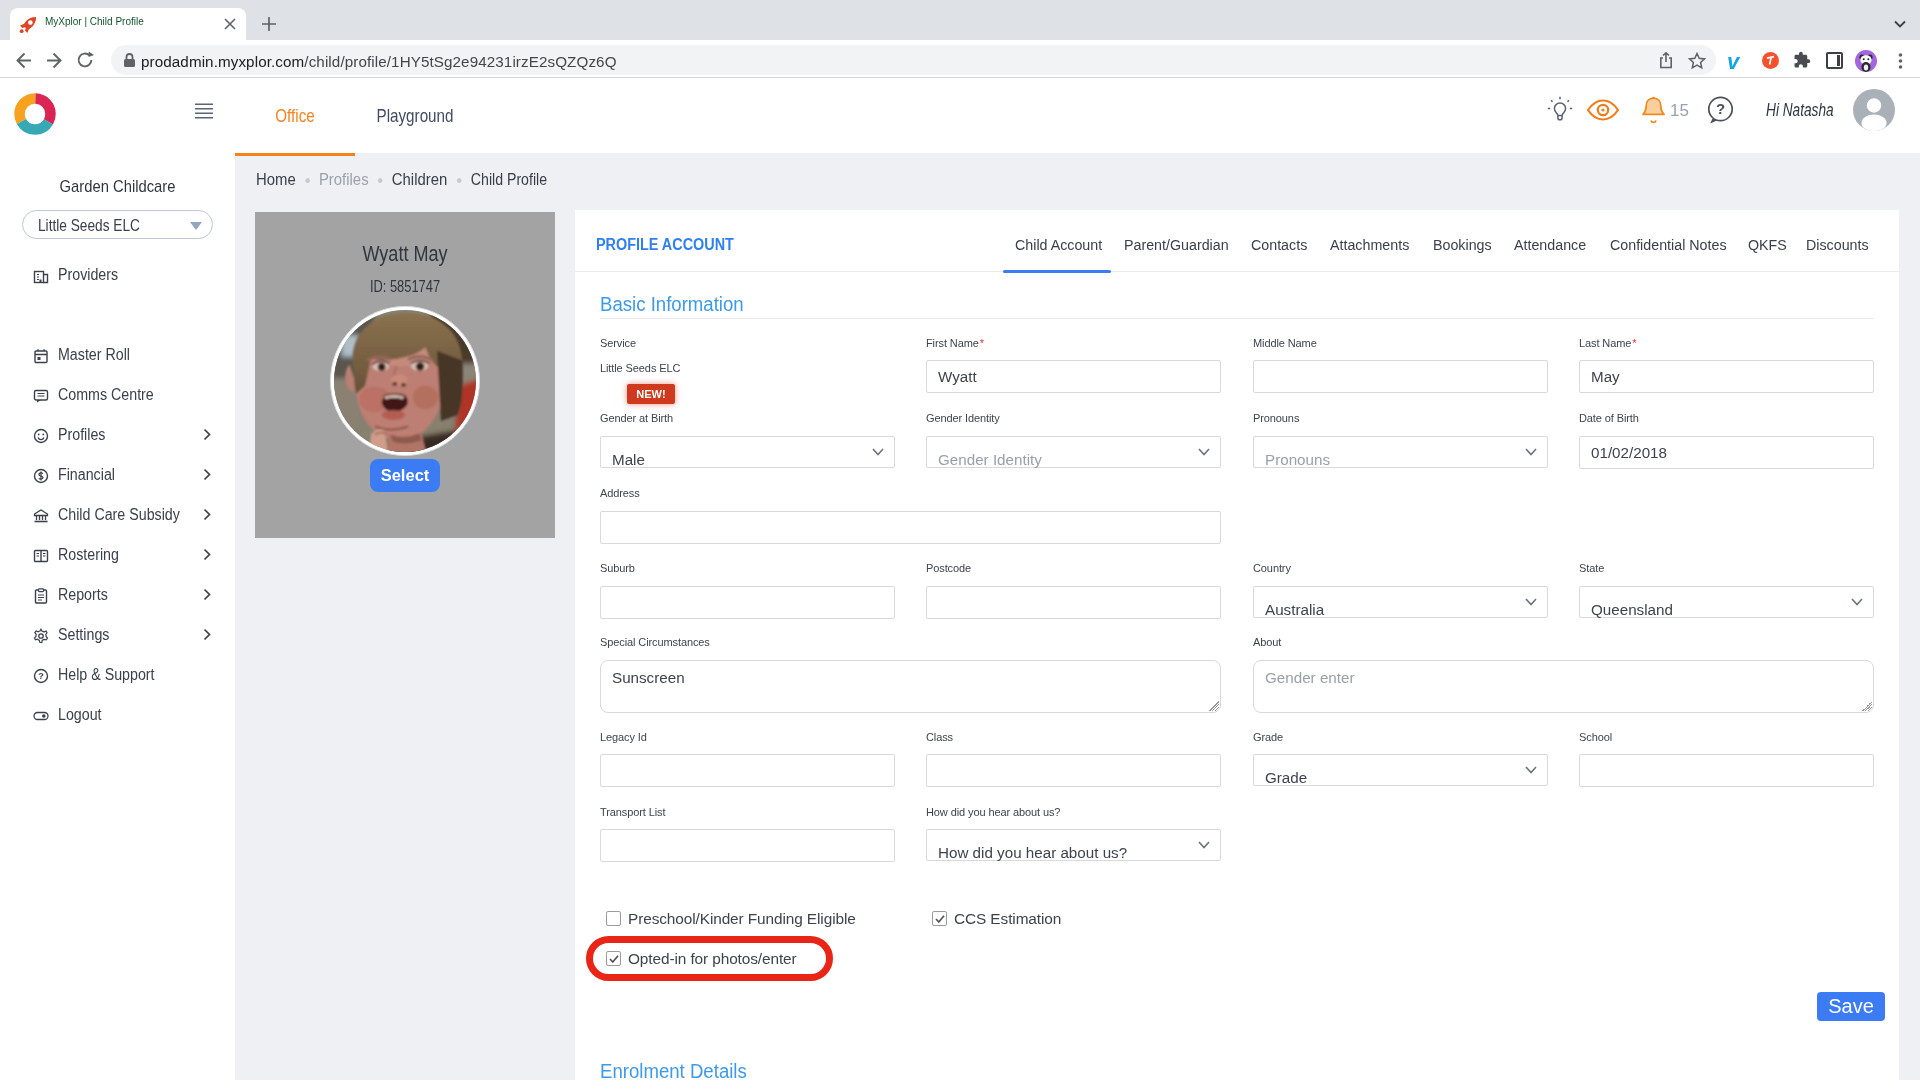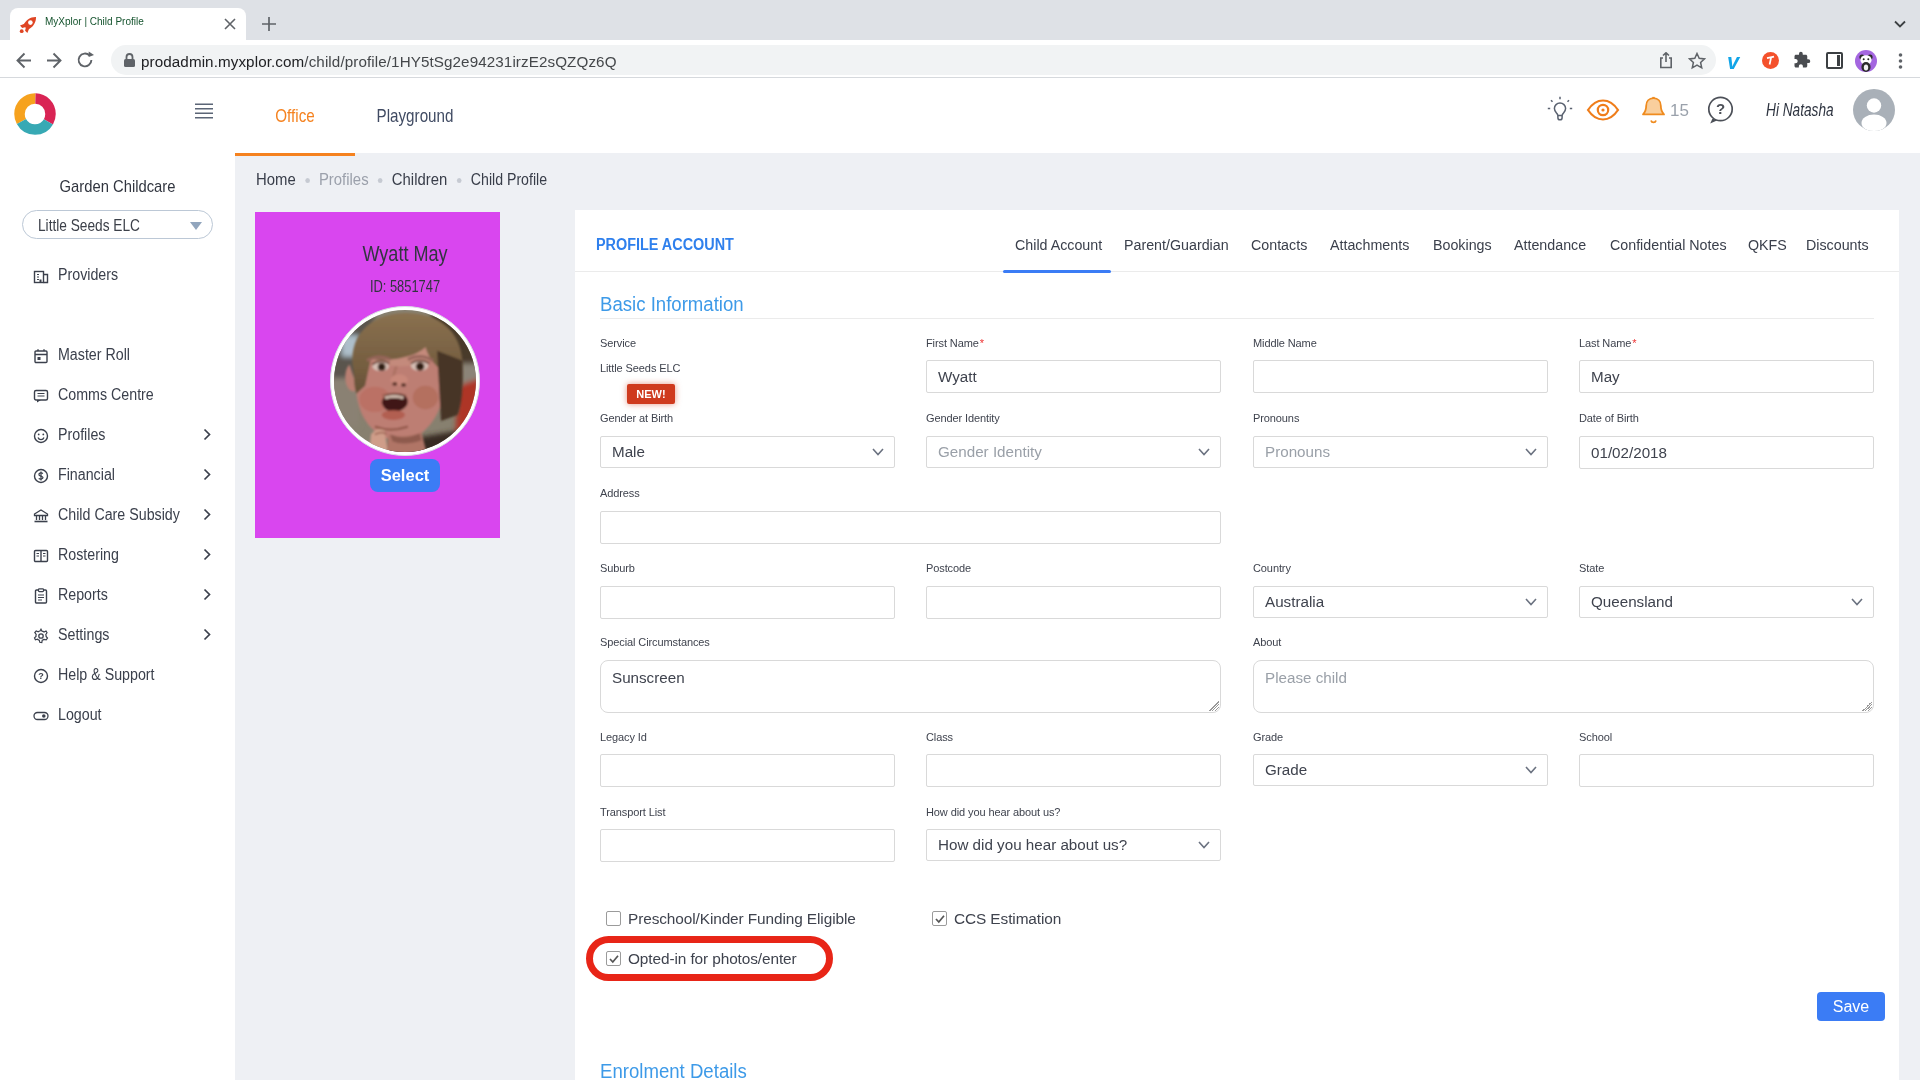--- a/index.html
+++ b/index.html
@@ -29,52 +29,52 @@
 #orgpill .caret{position:absolute;right:10px;top:11px;width:0;height:0;border-left:6.5px solid transparent;border-right:6.5px solid transparent;border-top:8px solid #91a5bd}
 .mitem{position:absolute;left:0;width:235px;height:40px}
 .mitem .ic{position:absolute;left:33px;top:12px}
 .mitem .tx{position:absolute;left:58px;top:10px;font-size:16px;color:#3b404c;transform:scaleX(.89);transform-origin:0 50%}
 .mitem .ch{position:absolute;left:203px;top:12px}
 
 #crumbs{position:absolute;left:256px;top:171px;font-size:16px;color:#383d49;transform:scaleX(.93);transform-origin:0 50%;white-space:nowrap}
 #crumbs .sep{display:inline-block;width:5px;height:5px;border-radius:50%;background:#c6cad2;margin:3px 10px;vertical-align:middle}
 #crumbs .dim{color:#9ba0ab}
 
-#pcard{position:absolute;left:255px;top:212px;width:245px;height:326px;background:#d946ef}
+#pcard{position:absolute;left:255px;top:212px;width:300px;height:326px;background:#a3a3a3}
 #pname{position:absolute;left:0;top:29px;width:300px;text-align:center;font-size:22px;color:#31353f;transform:scaleX(.82)}
 #pid{position:absolute;left:0;top:65px;width:300px;text-align:center;font-size:16.5px;color:#31353f;transform:scaleX(.78)}
 #photoring{position:absolute;left:75px;top:94px;width:150px;height:150px;border-radius:50%;border:1px solid #d9dee4;background:#fff}
 #photo{position:absolute;left:3px;top:3px;width:142px;height:142px;border-radius:50%;overflow:hidden}
 #selbtn{position:absolute;left:115px;top:247px;width:70px;height:33px;background:#3b7cf5;border-radius:8px;color:#fff;font-size:16.5px;font-weight:bold;text-align:center;line-height:33px}
 
 #mcard{position:absolute;left:575px;top:210px;width:1324px;height:870px;background:#fff}
 #ptitle{position:absolute;left:21px;top:26px;font-size:16px;font-weight:bold;color:#2f80ed;transform:scaleX(.9);transform-origin:0 50%}
 #tabs{position:absolute;left:0;top:0;width:1324px;height:62px;border-bottom:1px solid #ebebeb}
 .ftab{position:absolute;top:26px;font-size:15.5px;color:#3b404c;white-space:nowrap;transform:scaleX(.92);transform-origin:0 50%}
 #tabul{position:absolute;left:428px;top:60px;width:108px;height:3px;background:#3b7cf5;border-radius:2px}
 .sechead{position:absolute;font-size:20px;color:#3d9ae8;transform:scaleX(.93);transform-origin:0 50%}
 #bihr{position:absolute;left:25px;top:108px;width:1274px;height:1px;background:#ebebeb}
 .flabel{position:absolute;font-size:11px;letter-spacing:-0.1px;color:#3f434e;white-space:nowrap}
 .flabel .req{color:#e33;margin-left:1px}
 .finput{position:absolute;height:33px;border:1px solid #d9d9d9;background:#fff;font-size:15.2px;color:#3f434e;border-radius:2px}
 .finput span{position:absolute;left:11px;top:7px}
 .fsel{position:absolute;height:32px;border:1px solid #d9d9d9;background:#fff;font-size:15.2px;color:#3f434e;border-radius:2px}
-.fsel span{position:absolute;left:11px;top:6px}
+.fsel span{position:absolute;left:11px;top:14px}
 .fsel .ph{color:#9aa0a8}
 .fsel svg{position:absolute;right:10px;top:11px}
 .ftext{position:absolute;height:53px;border:1px solid #d9d9d9;background:#fff;font-size:15.2px;color:#3f434e;border-radius:8px}
 .ftext span{position:absolute;left:11px;top:8px}
 .ftext .ph{color:#9aa0a8}
 .grip{position:absolute;right:1px;bottom:1px;width:10px;height:10px;background:
 linear-gradient(135deg,transparent 0 50%,#999 50% 56%,transparent 56% 64%,#999 64% 70%,transparent 70% 78%,#999 78% 84%,transparent 84%)}
 .cb{position:absolute;width:15px;height:15px;border:1px solid #9b9b9b;border-radius:2px;background:#fff}
 .cb svg{position:absolute;left:1px;top:1px}
 .cblabel{position:absolute;font-size:15.4px;letter-spacing:-0.1px;color:#3f434e;white-space:nowrap}
 #redring{position:absolute;left:11px;top:726px;width:247px;height:45px;border:7px solid #e82517;border-radius:23px}
-#savebtn{position:absolute;left:1242px;top:782px;width:68px;height:29px;background:#3b7cf5;border-radius:4px;color:#fff;font-size:16px;text-align:center;line-height:29px}
+#savebtn{position:absolute;left:1242px;top:782px;width:68px;height:29px;background:#3b7cf5;border-radius:4px;color:#fff;font-size:20px;text-align:center;line-height:29px}
 </style>
 </head>
 <body>
 
 <div id="tabbar">
   <div id="tab">
     <svg style="position:absolute;left:9px;top:8px" width="18" height="18" viewBox="0 0 18 18">
 <path d="M17 1 C17.2 6.5 14 11.5 8.6 13.6 L4.4 9.4 C6.5 4 11.5 0.8 17 1 Z" fill="#df4524"></path>
 <circle cx="11.4" cy="6.6" r="2.3" fill="#fff"></circle>
 <path d="M6.2 7.6 L1 9.6 L3.2 11.9 L7.8 10.8 Z" fill="#df4524"></path>
@@ -443,21 +443,21 @@
           <path d="M1 1 L6 6.5 L11 1" fill="none" stroke="#6b7280" stroke-width="1.6"></path>
         </svg>
       </div>
       <div class="flabel" style="left:25px;top:426px">Special Circumstances</div>
       <div class="flabel" style="left:678px;top:426px">About</div>
       <div class="ftext" style="left:25px;top:450px;width:621px">
         <span>Sunscreen</span>
         <div class="grip"></div>
       </div>
       <div class="ftext" style="left:678px;top:450px;width:621px">
-        <span class="ph">Please child</span>
+        <span class="ph">Gender enter</span>
         <div class="grip"></div>
       </div>
       <div class="flabel" style="left:25px;top:521px">Legacy Id</div>
       <div class="flabel" style="left:351px;top:521px">Class</div>
       <div class="flabel" style="left:678px;top:521px">Grade</div>
       <div class="flabel" style="left:1004px;top:521px">School</div>
       <div class="finput" style="left:25px;top:544px;width:295px"></div>
       <div class="finput" style="left:351px;top:544px;width:295px"></div>
       <div class="fsel" style="left:678px;top:544px;width:295px">
         <span>Grade</span>

